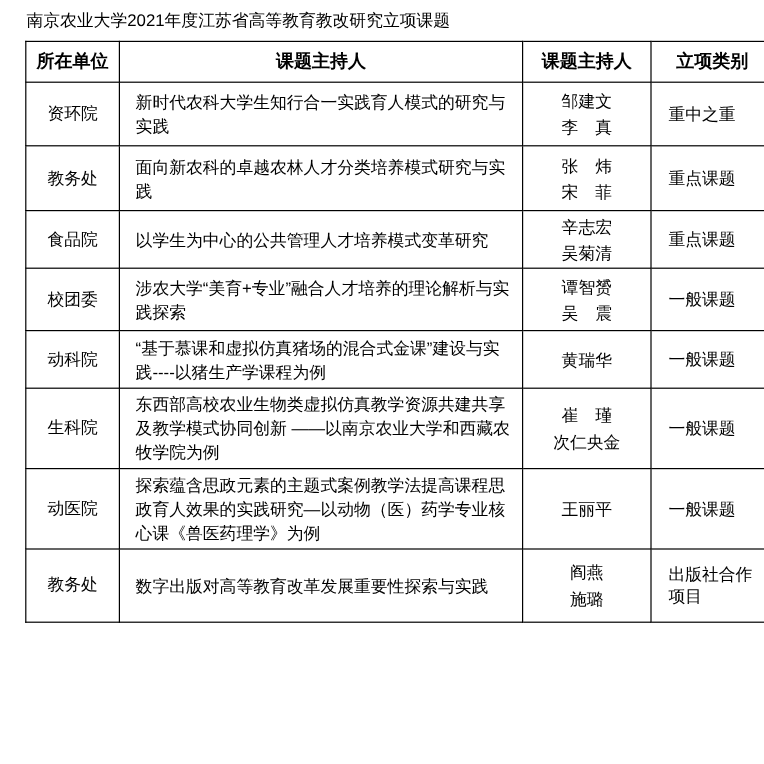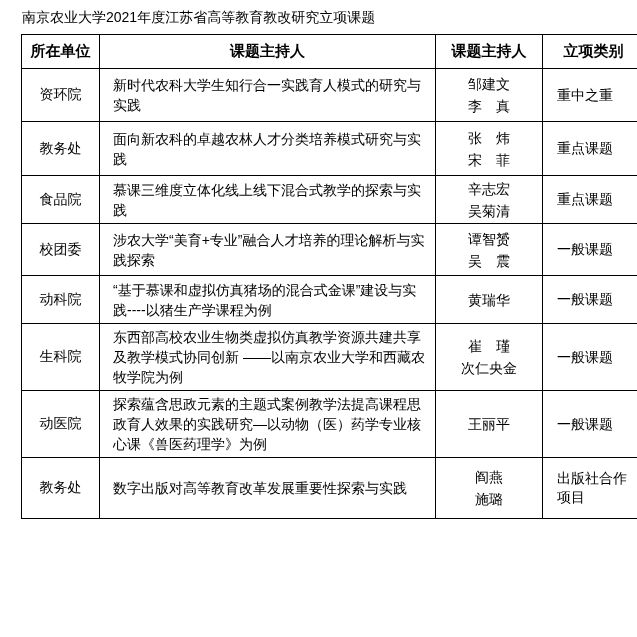--- a/index.html
+++ b/index.html
@@ -120,21 +120,21 @@
         </tr>
         <tr>
           <td class="unit">教务处</td>
           <td class="name">面向新农科的卓越农林人才分类培养模式研究与实践</td>
           <td class="leaders">张　炜
 宋　菲</td>
           <td class="category">重点课题</td>
         </tr>
         <tr>
           <td class="unit">食品院</td>
-          <td class="name">慕课三维度立体化线上线下混合式教学的探索与实践</td>
+          <td class="name">以学生为中心的公共管理人才培养模式变革研究</td>
           <td class="leaders">辛志宏
 吴菊清</td>
           <td class="category">重点课题</td>
         </tr>
         <tr>
           <td class="unit">校团委</td>
           <td class="name">涉农大学“美育+专业”融合人才培养的理论解析与实践探索</td>
           <td class="leaders">谭智赟
 吴　震</td>
           <td class="category">一般课题</td>

